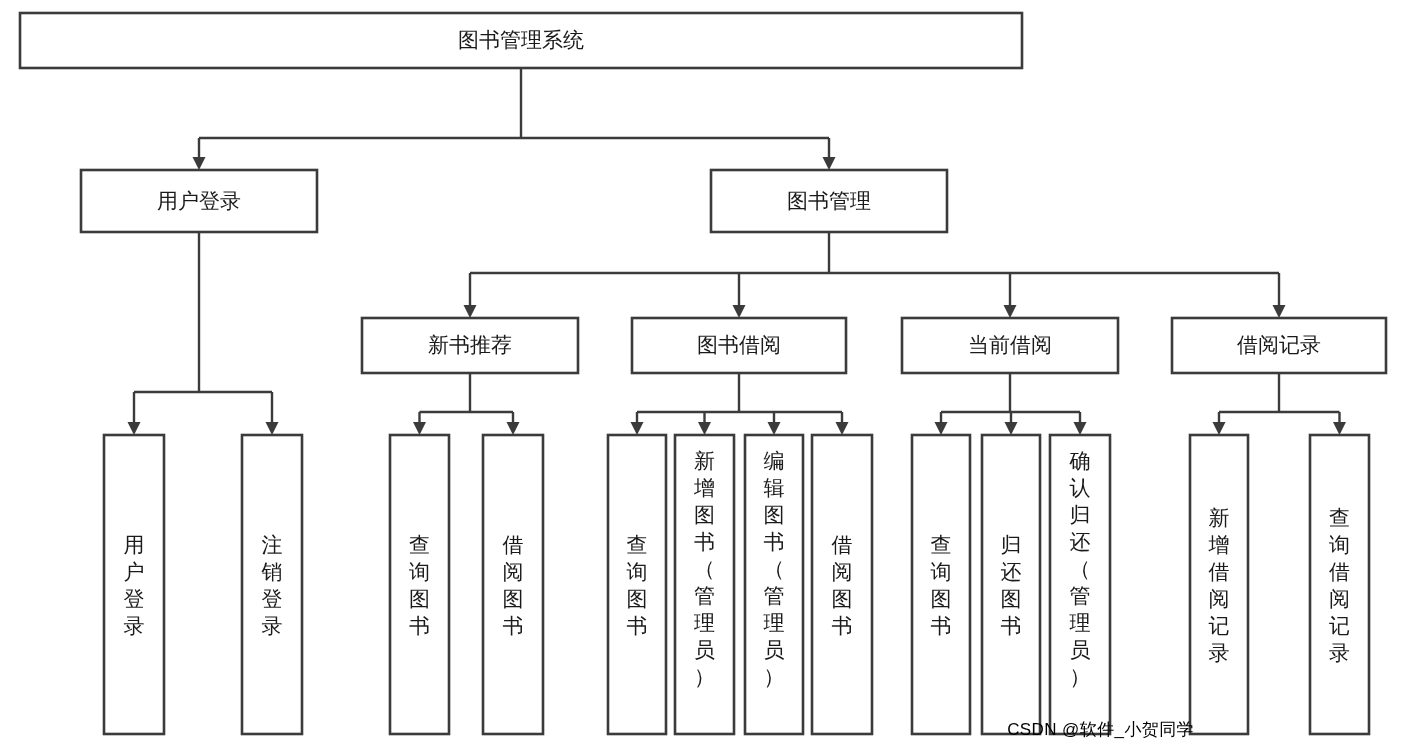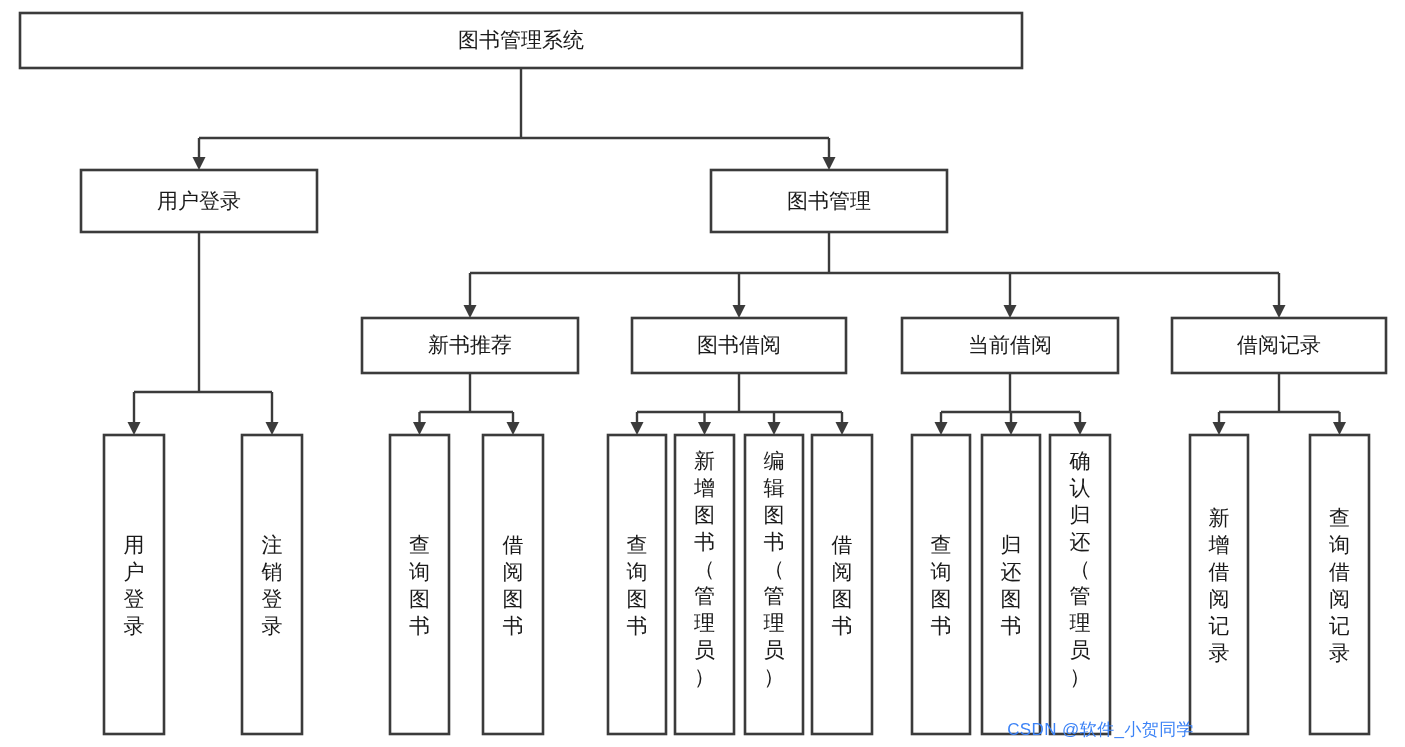--- a/index.html
+++ b/index.html
@@ -55,21 +55,21 @@
     font-size: 21px;
     fill: #1a1a1a;
     text-anchor: middle;
   }
   .watermark {
     position: absolute;
     right: 10px;
     bottom: 6px;
     font-family: "Liberation Sans", "DejaVu Sans", sans-serif;
     font-size: 17px;
-    color: #3b82f6;
+    color: #000000;
     white-space: nowrap;
     letter-spacing: 0.4px;
     user-select: none;
   }
 </style>
 </head>
 <body>
 
 <div id="diagram-root">
   <svg class="diagram-canvas" viewBox="0 0 1405 747" xmlns="http://www.w3.org/2000/svg">

